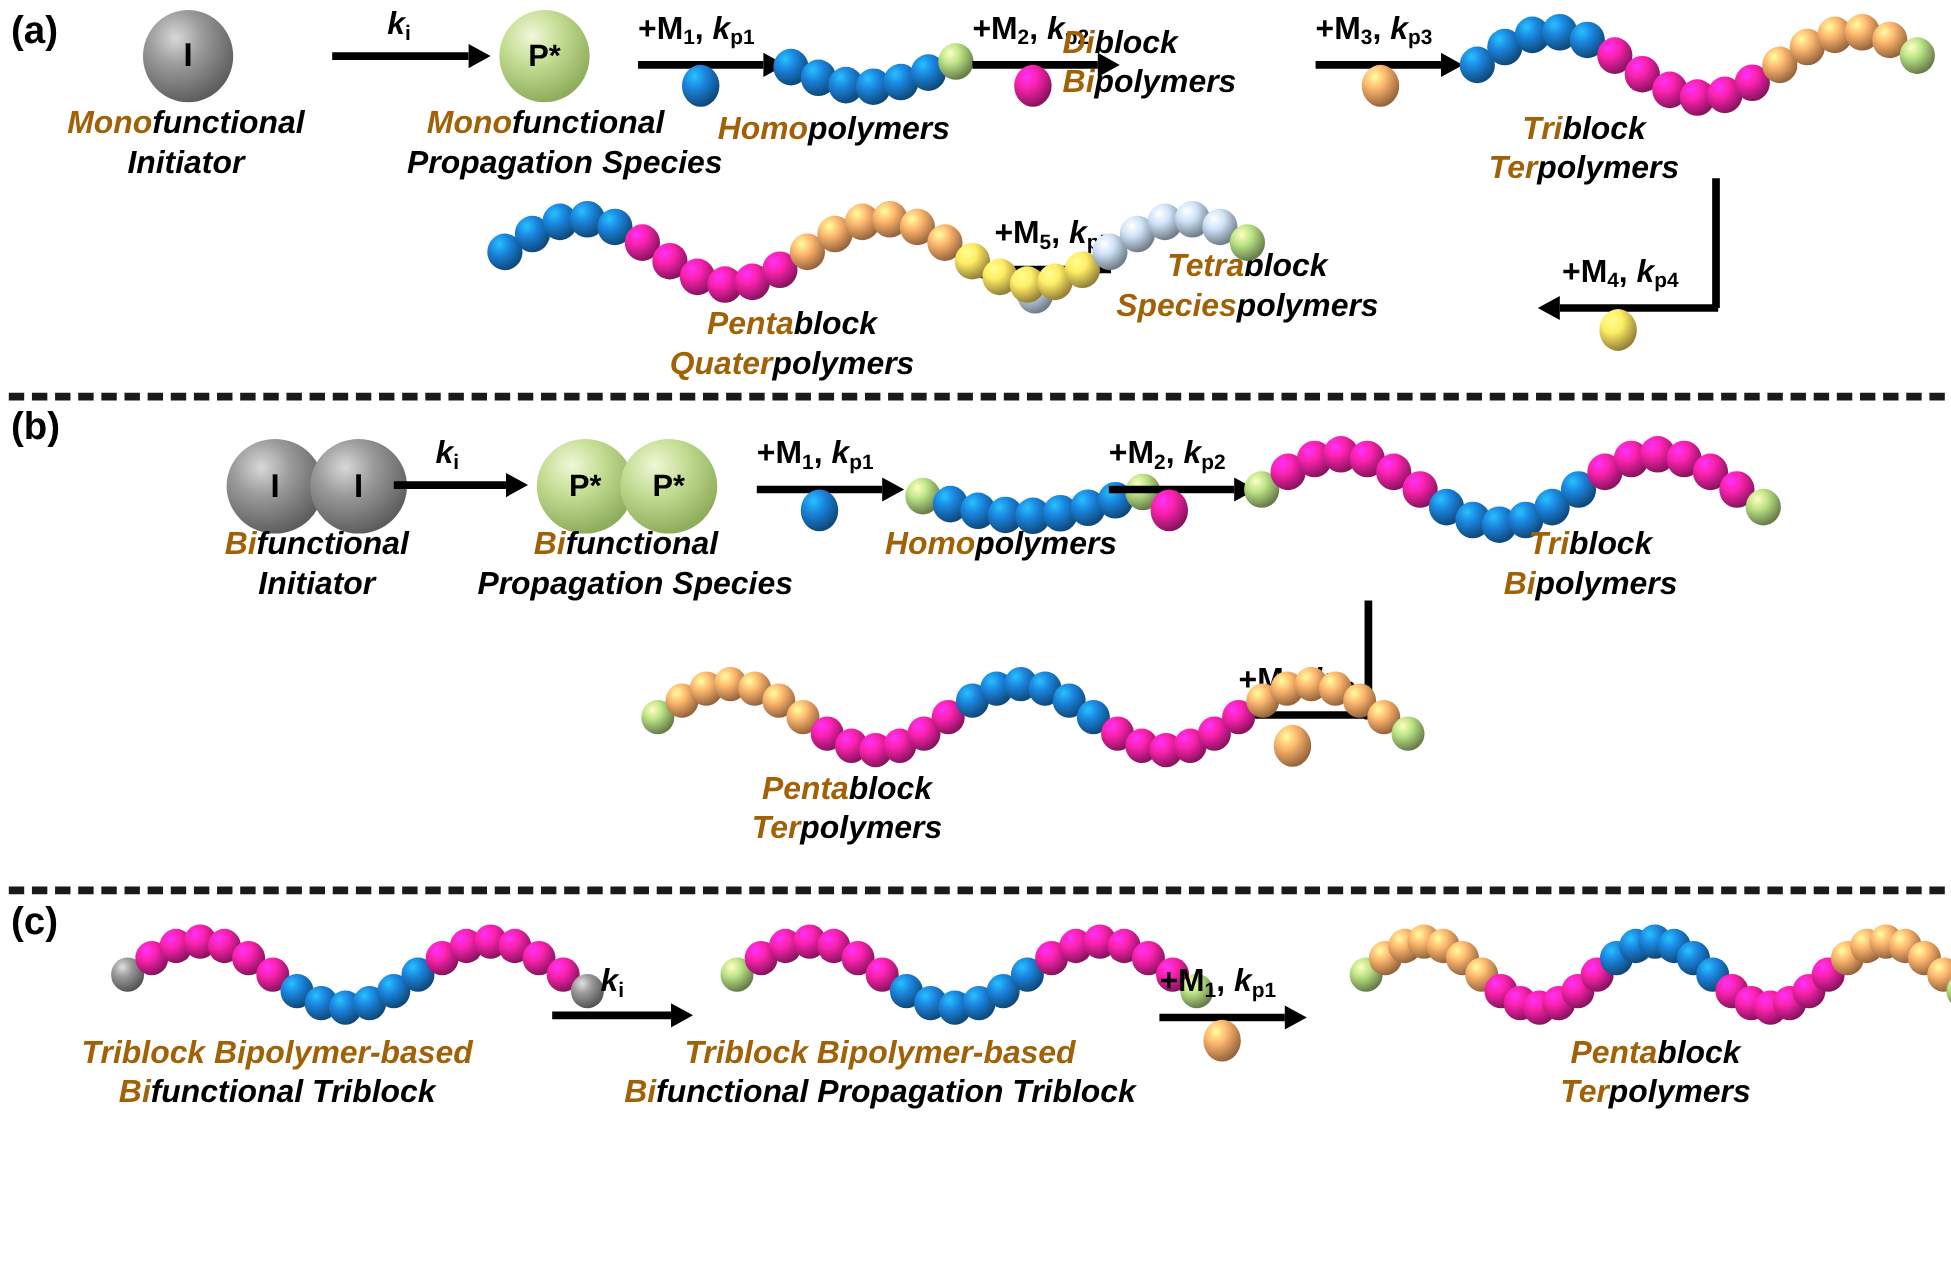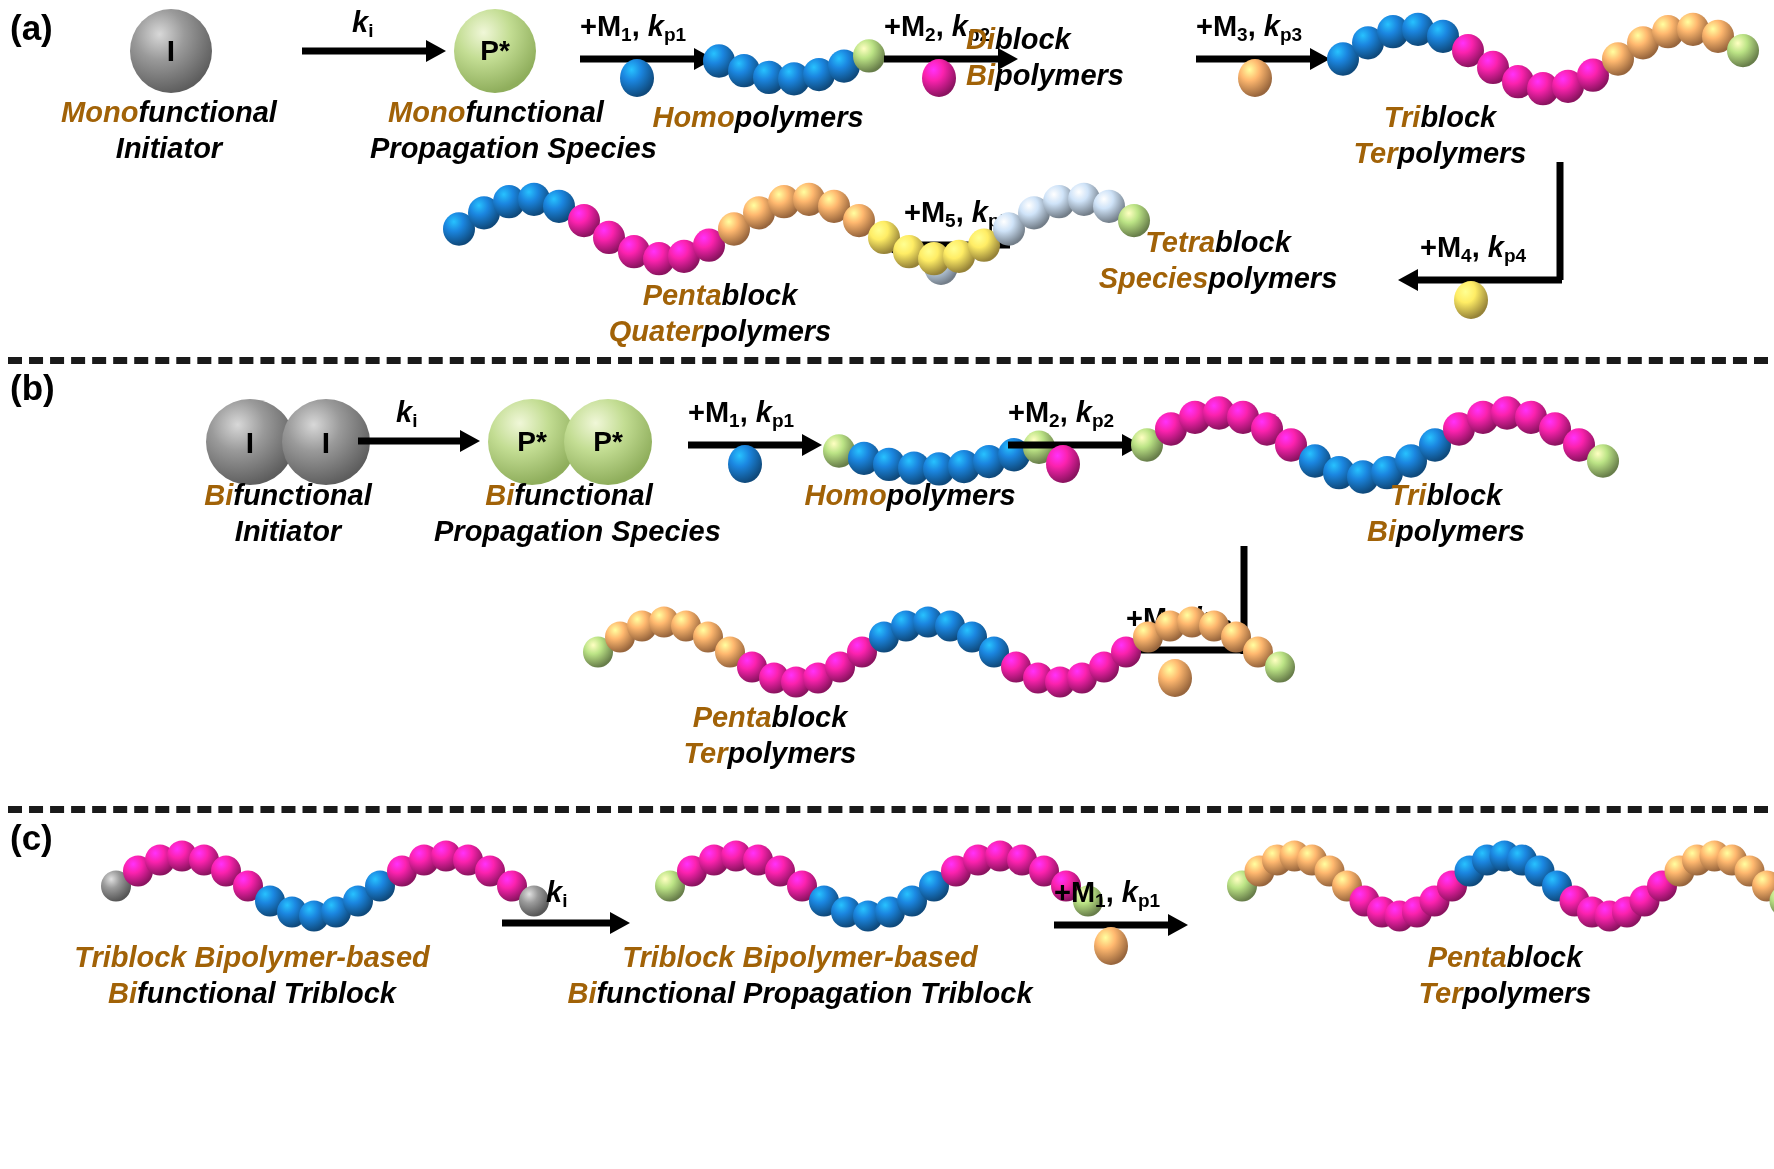--- a/index.html
+++ b/index.html
@@ -237,21 +237,21 @@
         <radialGradient id="mg6" cx="34%" cy="28%" r="72%">
           <stop offset="0%" stop-color="#ffff92"></stop>
           <stop offset="40%" stop-color="#ffed65"></stop>
           <stop offset="100%" stop-color="#968338"></stop>
         </radialGradient>
       </defs>
       <ellipse cx="19" cy="20" rx="17" ry="19.040000000000003" fill="url(#mg6)"></ellipse>
     </svg>
   </div>
 
-<div class="lbl" style="left:1058px;top:225px;width:320px;">
+<div class="lbl" style="left:974px;top:225px;width:320px;">
   <span class="r">Tetra</span><span>block</span><br>
   <span class="r">Species</span><span>polymers</span>
 </div>
 
 <div class="arrow-wrap" style="left:876px;top:232px;">
   <svg width="136" height="26">
       <line x1="22" y1="13" x2="134" y2="13" stroke="#000" stroke-width="7"></line>
       <polygon points="22,2 2,13 22,24" fill="#000"></polygon>
     </svg>
 </div>

